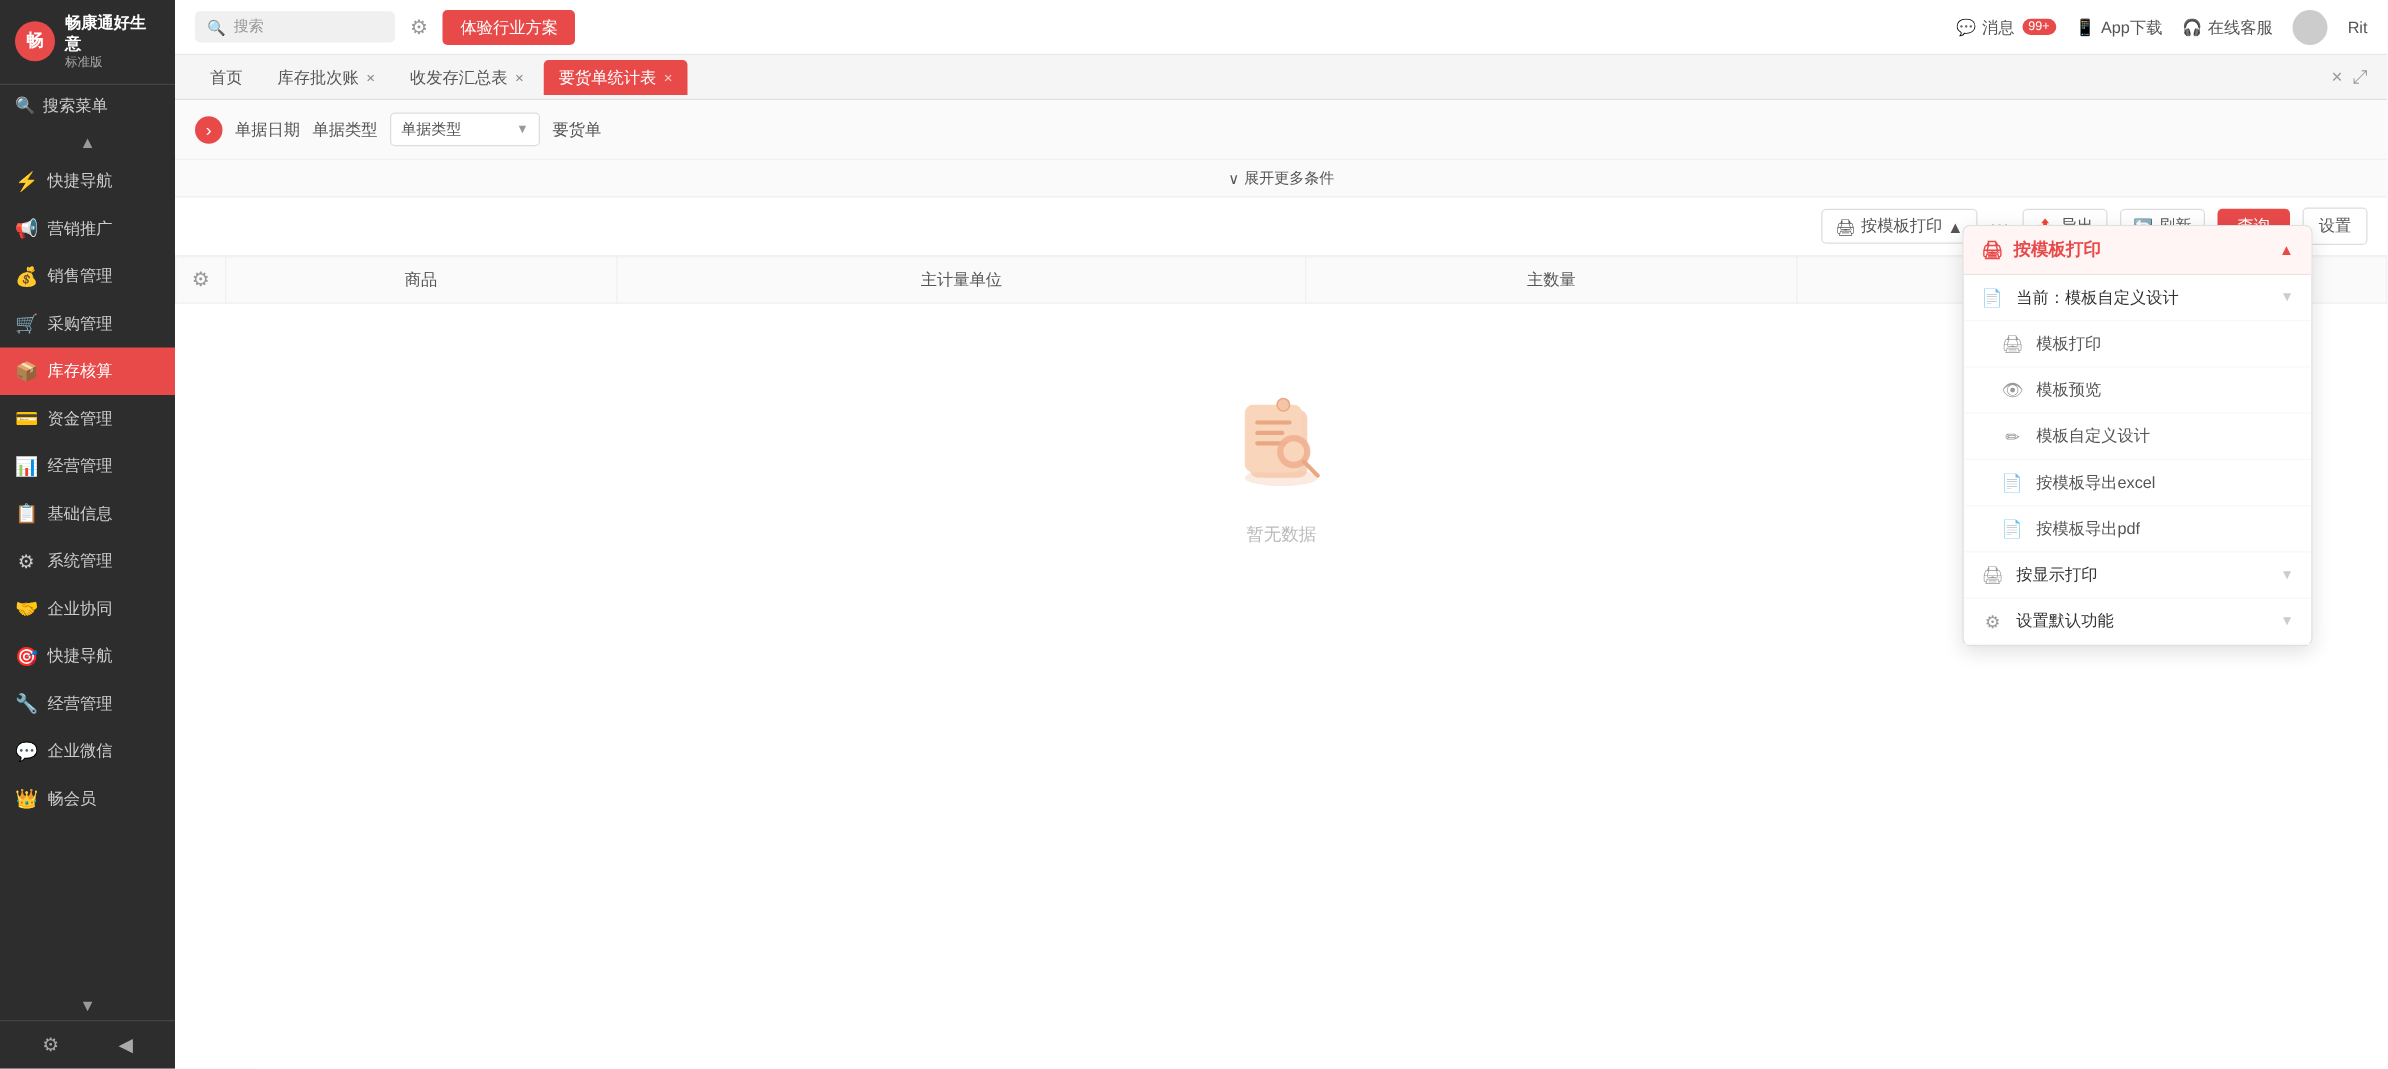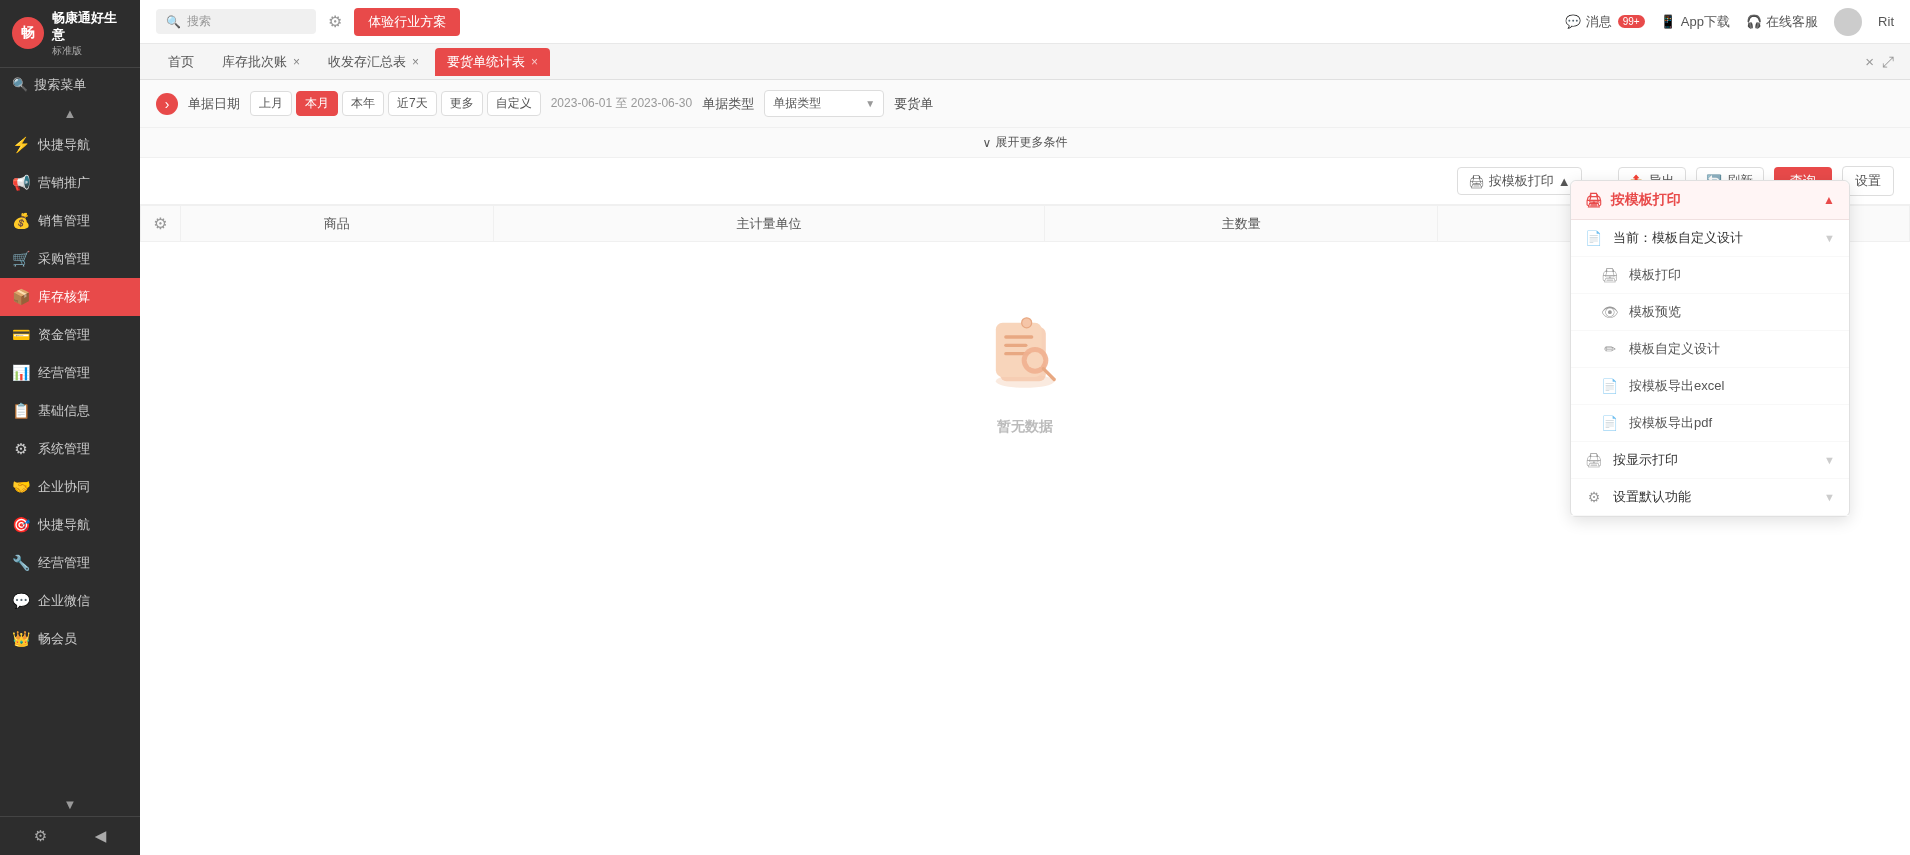--- a/index.html
+++ b/index.html
@@ -493,29 +493,20 @@
       <span class="tabs-window-btn">×</span>
       <span class="tabs-window-btn">⤢</span>
     </div>
   </div>
 
   <div class="content">
 
     <div class="filter-bar">
       <button class="filter-expand-btn">›</button>
       <span class="filter-label">单据日期</span>
-      <div class="filter-date-group">
-        <button class="filter-date-btn">上月</button>
-        <button class="filter-date-btn active">本月</button>
-        <button class="filter-date-btn">本年</button>
-        <button class="filter-date-btn">近7天</button>
-        <button class="filter-date-btn">更多</button>
-        <button class="filter-date-btn">自定义</button>
-        <span class="filter-date-range">2023-06-01 至 2023-06-30</span>
-      </div>
       <span class="filter-label">单据类型</span>
       <div class="filter-select">
         <span>单据类型</span>
         <span class="filter-select-arrow">▼</span>
       </div>
       <span class="filter-label">要货单</span>
     </div>
 
     <div class="filter-expand-row">
       <span>
@@ -553,21 +544,21 @@
               <span class="settings-icon">⚙</span>
             </th>
             <th>商品</th>
             <th>主计量单位</th>
             <th>主数量</th>
             <th>零售金额</th>
           </tr>
         </thead>
         <tbody>
           <tr>
-            <td colspan="5" style="padding:0;border:none;font-weight:bold;">
+            <td colspan="5" style="padding:0;border:none;">
               <div class="empty-state">
 
                 <svg class="empty-icon" viewBox="0 0 120 120" xmlns="http://www.w3.org/2000/svg">
                   <ellipse cx="60" cy="95" rx="35" ry="8" fill="#f5d5c0" opacity="0.5"></ellipse>
                   <rect x="30" y="30" width="55" height="65" rx="8" fill="#f5c5a8" opacity="0.8"></rect>
                   <rect x="25" y="25" width="55" height="65" rx="8" fill="#f8d5bb"></rect>
                   <rect x="35" y="40" width="35" height="4" rx="2" fill="#e8a882"></rect>
                   <rect x="35" y="50" width="28" height="4" rx="2" fill="#e8a882"></rect>
                   <rect x="35" y="60" width="32" height="4" rx="2" fill="#e8a882"></rect>
                   <circle cx="72" cy="70" r="16" fill="#f0b090" opacity="0.9"></circle>

